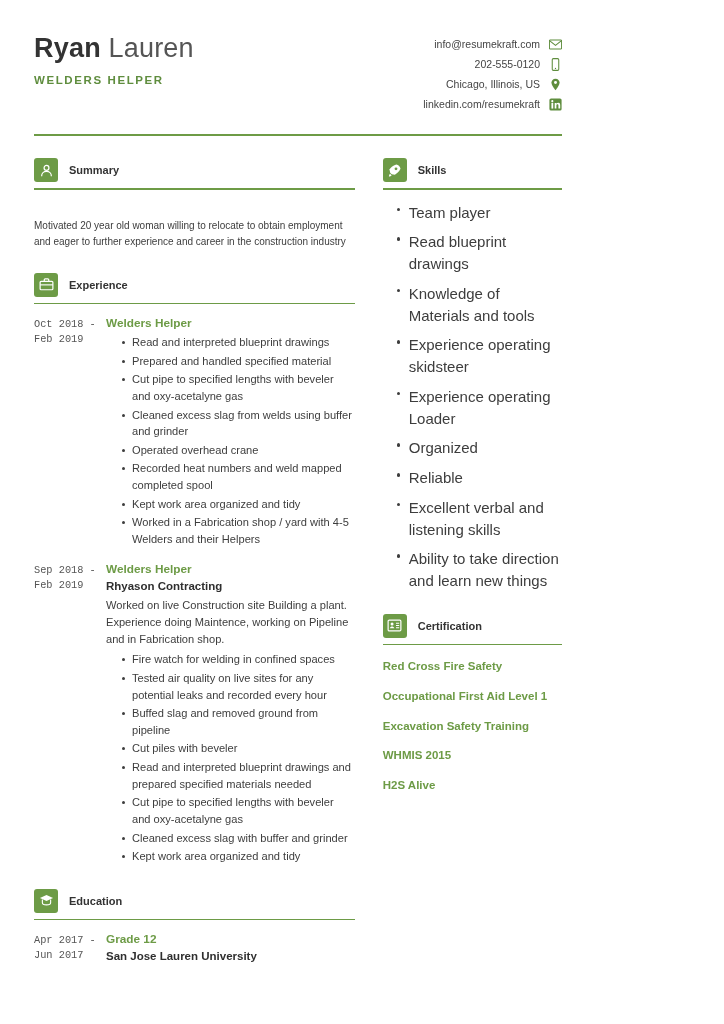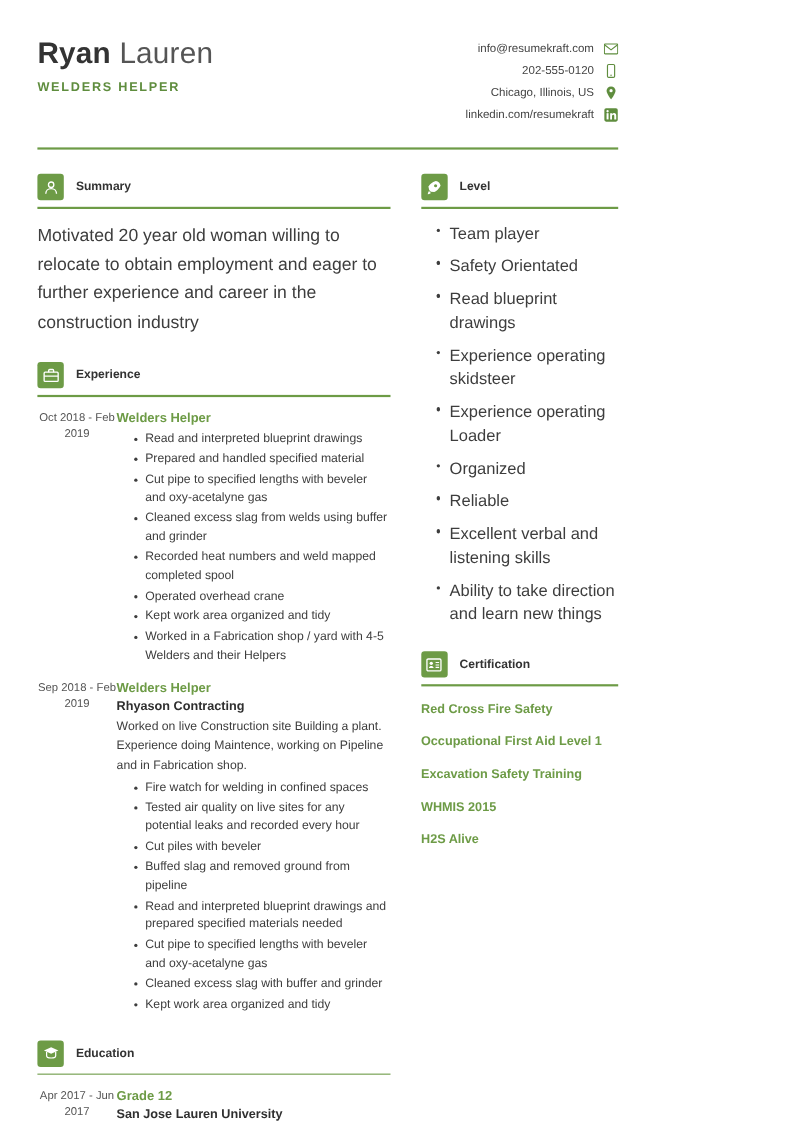--- a/index.html
+++ b/index.html
@@ -107,39 +107,40 @@
   }
   .sec-rule {
     height: 1.5px;
     background: #6d9b46;
     margin-top: 6px;
   }
   .section { margin-bottom: 22px; }
 
   
   .summary-text {
-    font-size: 16px;
+    font-size: 10px;
     line-height: 1.65;
     color: #3d3d3d;
-    margin-top: 12px;
+    margin-top: 28px;
   }
 
   
   .entry {
     display: flex;
     margin-top: 12px;
   }
   .entry-date {
     width: 72px;
     flex: 0 0 72px;
     font-size: 10.3px;
     color: #555555;
     line-height: 1.45;
     padding-top: 1px;
-    text-align: center;
+    text-align: left;
+    font-family: Liberation Mono, monospace;
   }
   .entry-body { flex: 1; }
   .entry-role {
     font-size: 11.8px;
     font-weight: bold;
     color: #6d9b46;
     margin-bottom: 4px;
   }
   .entry-org {
     font-size: 11.5px;
@@ -301,39 +302,39 @@
 
         <div class="entry">
           <div class="entry-date">Oct 2018 - Feb 2019</div>
           <div class="entry-body">
             <div class="entry-role">Welders Helper</div>
             <ul class="bullets">
               <li>Read and interpreted blueprint drawings</li>
               <li>Prepared and handled specified material</li>
               <li>Cut pipe to specified lengths with beveler and oxy-acetalyne gas</li>
               <li>Cleaned excess slag from welds using buffer and grinder</li>
+              <li>Operated overhead crane</li>
               <li>Recorded heat numbers and weld mapped completed spool</li>
-              <li>Operated overhead crane</li>
               <li>Kept work area organized and tidy</li>
               <li>Worked in a Fabrication shop / yard with 4-5 Welders and their Helpers</li>
             </ul>
           </div>
         </div>
 
         <div class="entry">
           <div class="entry-date">Sep 2018 - Feb 2019</div>
           <div class="entry-body">
             <div class="entry-role">Welders Helper</div>
             <div class="entry-org">Rhyason Contracting</div>
             <div class="entry-desc">Worked on live Construction site Building a plant. Experience doing Maintence, working on Pipeline and in Fabrication shop.</div>
             <ul class="bullets">
               <li>Fire watch for welding in confined spaces</li>
               <li>Tested air quality on live sites for any potential leaks and recorded every hour</li>
+              <li>Buffed slag and removed ground from pipeline</li>
               <li>Cut piles with beveler</li>
-              <li>Buffed slag and removed ground from pipeline</li>
               <li>Read and interpreted blueprint drawings and prepared specified materials needed</li>
               <li>Cut pipe to specified lengths with beveler and oxy-acetalyne gas</li>
               <li>Cleaned excess slag with buffer and grinder</li>
               <li>Kept work area organized and tidy</li>
             </ul>
           </div>
         </div>
       </div>
 
       <div class="section">
@@ -363,27 +364,27 @@
 
       <div class="section">
         <div class="section-head">
           <span class="sec-icon">
             <svg width="15" height="15" viewBox="0 0 16 16">
                 <path d="M9.8 1.6 c2.6 0.4 4.2 2 4.6 4.6 c-1.6 3.4-4.4 5.4-6 6.2 L5 12 L3.4 10.4 L2.6 7 C3.4 5.4 6.4 2.6 9.8 1.6 Z" fill="#ffffff"></path>
                 <circle cx="9.6" cy="6.2" r="1.5" fill="#6d9b46"></circle>
                 <path d="M3.2 11.4 c-1 1-1.2 3-1.2 3 s2-0.2 3-1.2" fill="#ffffff"></path>
               </svg>
           </span>
-          <span class="sec-title">Level</span>
+          <span class="sec-title">Skills</span>
         </div>
         <div class="sec-rule"></div>
         <ul class="skills">
           <li>Team player</li>
-          <li>Safety Orientated</li>
           <li>Read blueprint drawings</li>
+          <li>Knowledge of Materials and tools</li>
           <li>Experience operating skidsteer</li>
           <li>Experience operating Loader</li>
           <li>Organized</li>
           <li>Reliable</li>
           <li>Excellent verbal and listening skills</li>
           <li>Ability to take direction and learn new things</li>
         </ul>
       </div>
 
       <div class="section">

